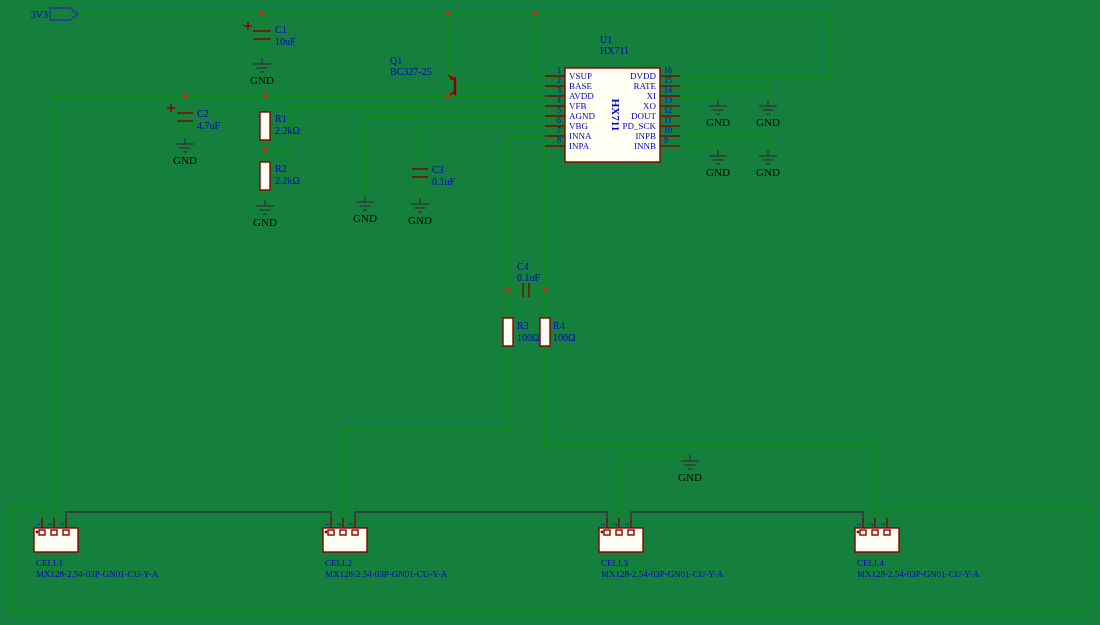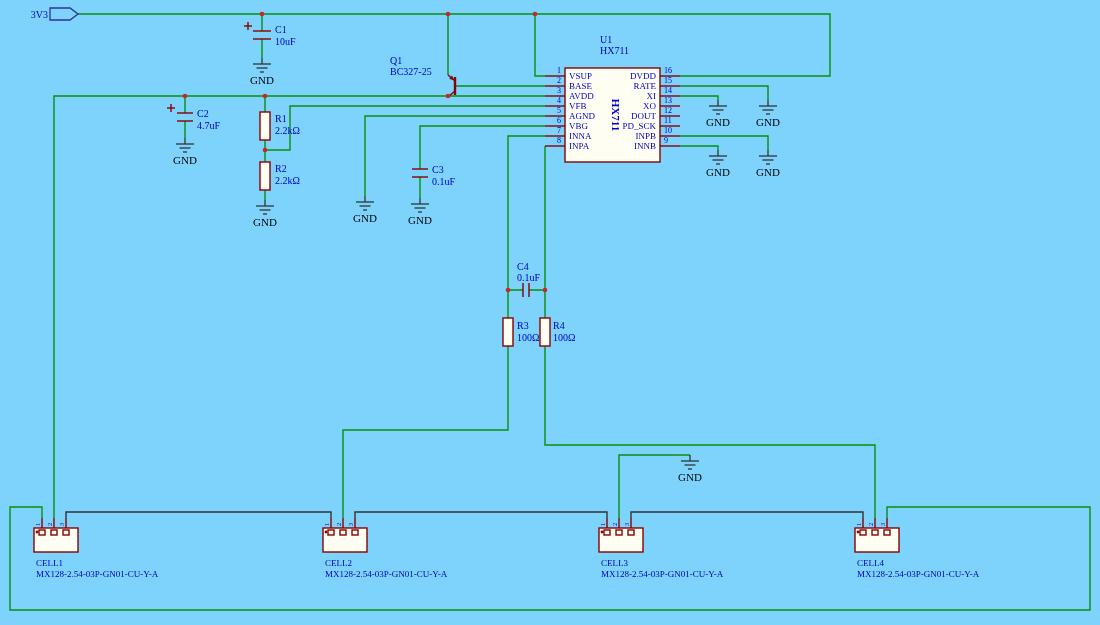--- a/index.html
+++ b/index.html
@@ -1,16 +1,16 @@
 <!DOCTYPE html>
 <html><head>
 <meta charset="utf-8">
 <style>
   html,body { margin:0; padding:0; background:#ffffff; }
-  .canvas { width:1100px; height:625px; background:#7dd3fc; }
+  .canvas { width:1100px; height:625px; background:#15803d; }
   svg { display:block; font-family:"Liberation Serif","DejaVu Serif",serif; }
   .w  { stroke:#0A8F0A; stroke-width:1.4; fill:none; }           
   .k  { stroke:#333333; stroke-width:1.4; fill:none; }           
   .s  { stroke:#880000; stroke-width:1.4; fill:none; }           
   .s2 { stroke:#880000; stroke-width:2.4; fill:none; }
   .sf { fill:#FFFEF2; }
   .mf { fill:#880000; stroke:none; }
   .j  { fill:#C62828; stroke:none; }                             
   .g  { stroke:#333333; stroke-width:1.3; fill:none; }           
   text { user-select:none; }

